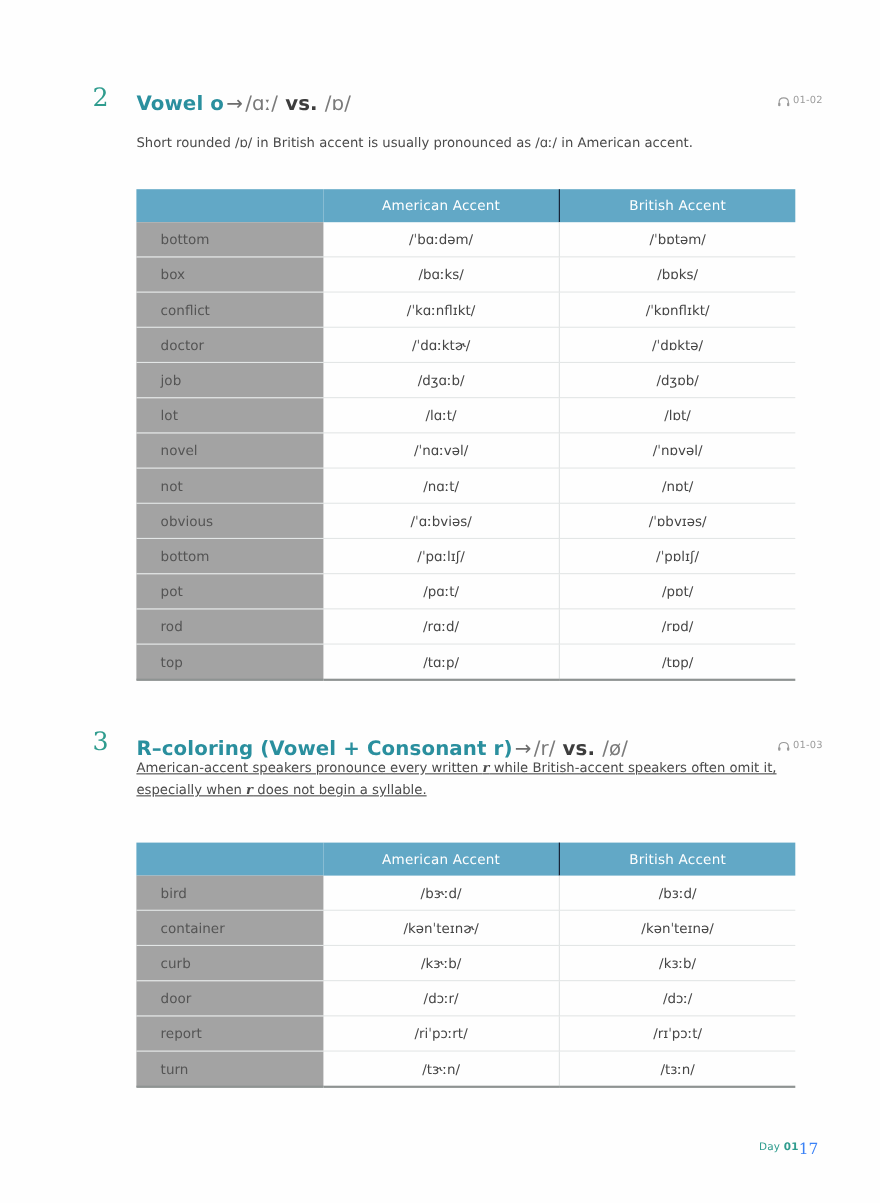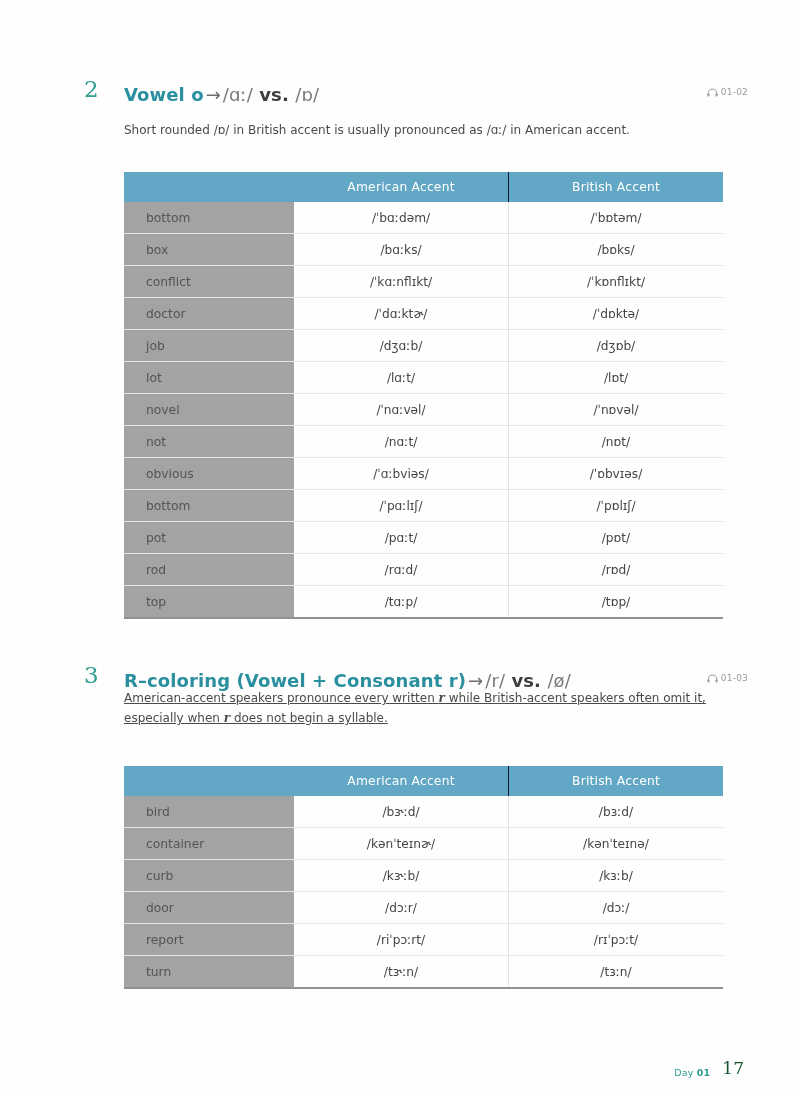--- a/index.html
+++ b/index.html
@@ -148,34 +148,33 @@
     color: #454545;
   }
   .acc-table td.ipa-am {
     border-right: 1px solid #dfe3e3;
   }
 
   
   .footer {
     position: absolute;
     right: 56px;
-    bottom: 16px;
+    bottom: 41px;
     display: flex;
-    align-items: flex-end;
-    gap: 12px;
+    align-items: flex-start;
   }
   .footer .day {
     font-size: 9.5px;
     color: #2f9c8e;
     letter-spacing: .2px;
   }
   .footer .day b { font-weight: bold; }
   .footer .pageno {
-    font-size: 17px;
-    color: #14532d;
+    font-size: 14px;
+    color: #3b82f6;
     font-weight: normal;
     font-family: "DejaVu Serif", "Liberation Serif", serif;
   }
 </style>
 </head>
 <body>
 
 <div class="page">
 
   <div class="section" id="section-2">

